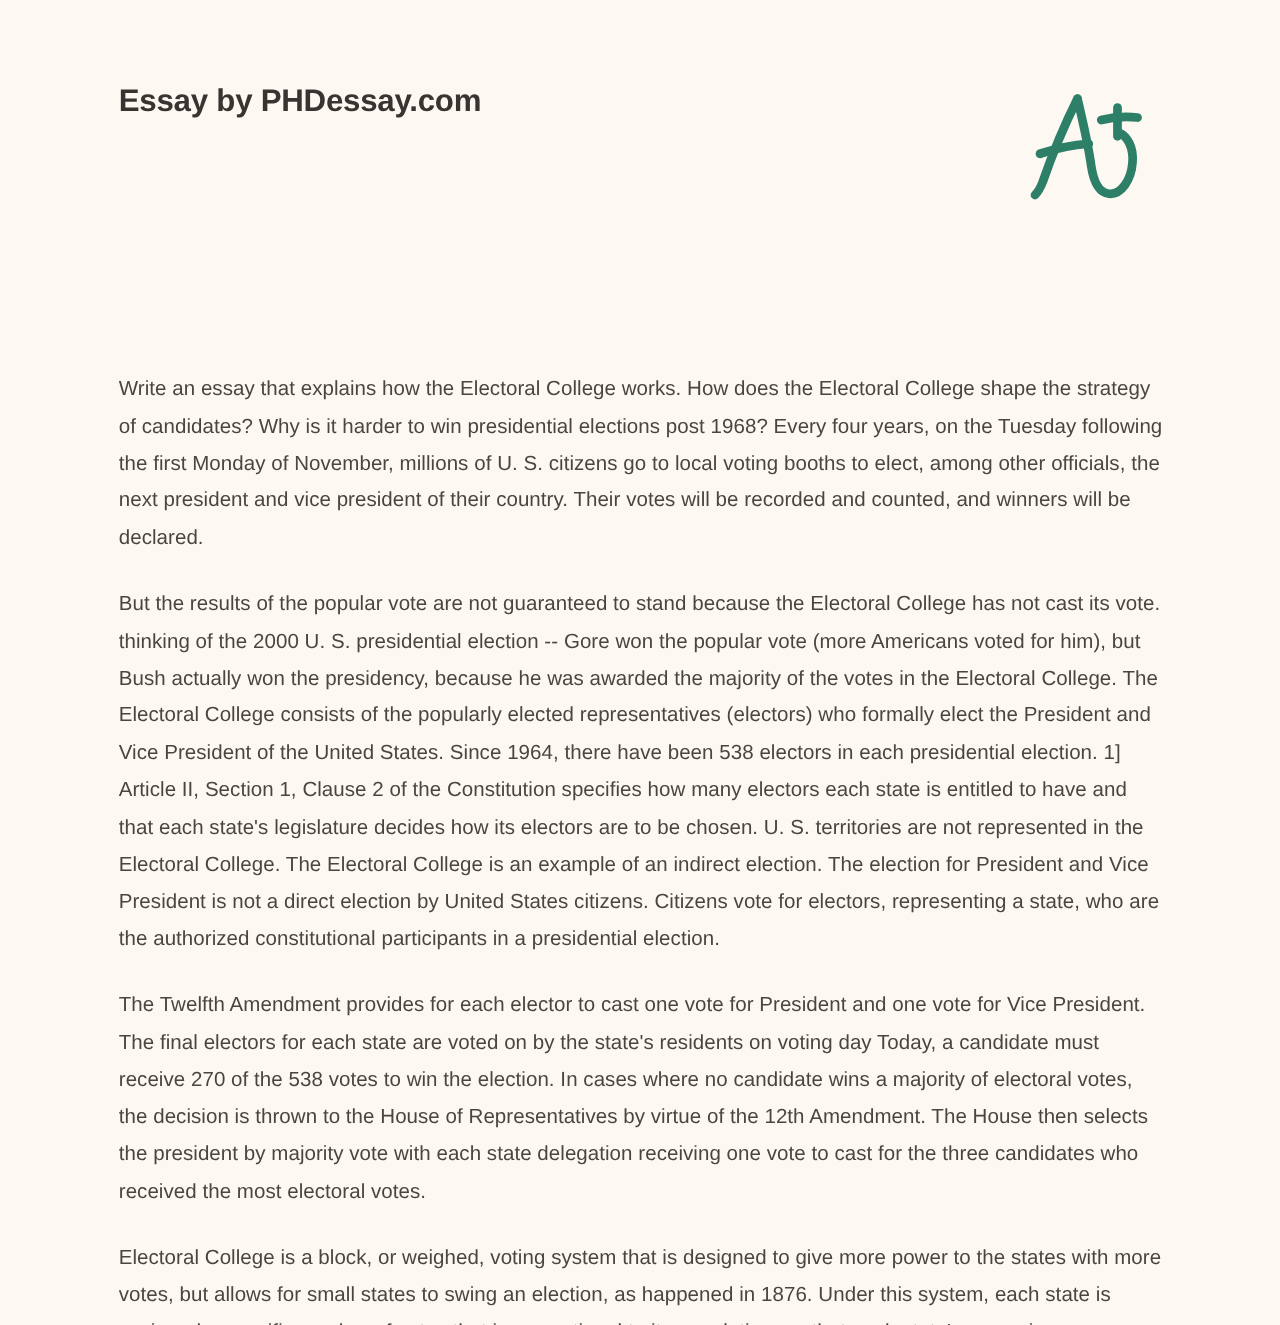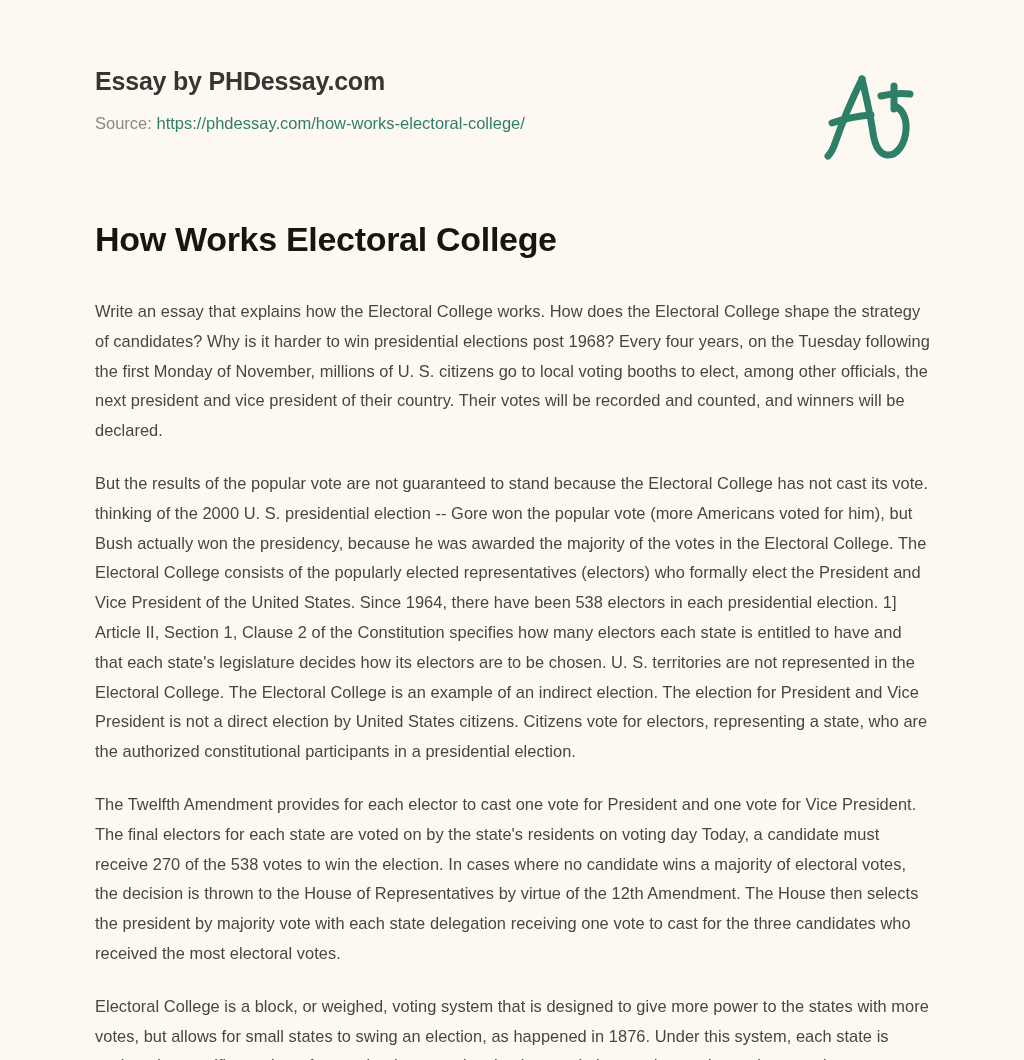--- a/index.html
+++ b/index.html
@@ -112,43 +112,38 @@
   }
 </style>
 </head>
 <body>
 
 <div class="page">
 
   <div class="header">
     <h1 class="brand-line">Essay by PHDessay.com</h1>
 
-    <div class="source-line">
-      <span class="source-label">Source:</span>
-      <span class="source-url">https://phdessay.com/how-works-electoral-college/</span>
-    </div>
   </div>
 
   <div class="logo">
     <svg viewBox="0 0 104 92" xmlns="http://www.w3.org/2000/svg" fill="none" stroke="#2e7f68" stroke-linecap="round" stroke-linejoin="round">
 
       <path d="M47 11 C40 25, 28 52, 19 78 C17 83, 15 86, 13 88" stroke-width="7"></path>
 
       <path d="M47 11 C51 28, 56 50, 58 65 C60 78, 64 86, 72 87
                C82 88, 90 76, 91 62 C92 50, 87 41, 80 38" stroke-width="7"></path>
 
       <path d="M17 55 C26 52, 42 48, 56 47" stroke-width="7"></path>
 
       <path d="M79 18 C79 26, 79 34, 79 41" stroke-width="7"></path>
 
       <path d="M66 28 C74 26, 86 25, 95 26" stroke-width="7"></path>
     </svg>
   </div>
 
-  <h2 class="doc-title">How Works Electoral College</h2>
 
   <div class="doc-body">
     <p>Write an essay that explains how the Electoral College works. How does the Electoral College shape the strategy of candidates? Why is it harder to win presidential elections post 1968? Every four years, on the Tuesday following the first Monday of November, millions of U. S. citizens go to local voting booths to elect, among other officials, the next president and vice president of their country. Their votes will be recorded and counted, and winners will be declared.</p>
     <p>But the results of the popular vote are not guaranteed to stand because the Electoral College has not cast its vote. thinking of the 2000 U. S. presidential election -- Gore won the popular vote (more Americans voted for him), but Bush actually won the presidency, because he was awarded the majority of the votes in the Electoral College. The Electoral College consists of the popularly elected representatives (electors) who formally elect the President and Vice President of the United States. Since 1964, there have been 538 electors in each presidential election. 1] Article II, Section 1, Clause 2 of the Constitution specifies how many electors each state is entitled to have and that each state's legislature decides how its electors are to be chosen. U. S. territories are not represented in the Electoral College. The Electoral College is an example of an indirect election. The election for President and Vice President is not a direct election by United States citizens. Citizens vote for electors, representing a state, who are the authorized constitutional participants in a presidential election.</p>
     <p>The Twelfth Amendment provides for each elector to cast one vote for President and one vote for Vice President. The final electors for each state are voted on by the state's residents on voting day Today, a candidate must receive 270 of the 538 votes to win the election. In cases where no candidate wins a majority of electoral votes, the decision is thrown to the House of Representatives by virtue of the 12th Amendment. The House then selects the president by majority vote with each state delegation receiving one vote to cast for the three candidates who received the most electoral votes.</p>
     <p>Electoral College is a block, or weighed, voting system that is designed to give more power to the states with more votes, but allows for small states to swing an election, as happened in 1876. Under this system, each state is assigned a specific number of votes that is proportional to its population, so that each state's power is representative of its population. So, while winning the popular vote may not ensure a candidate's victory, a candidate must gain popular support of a particular state to win the votes in that state.</p>
 
   </div>
 
 </div>

